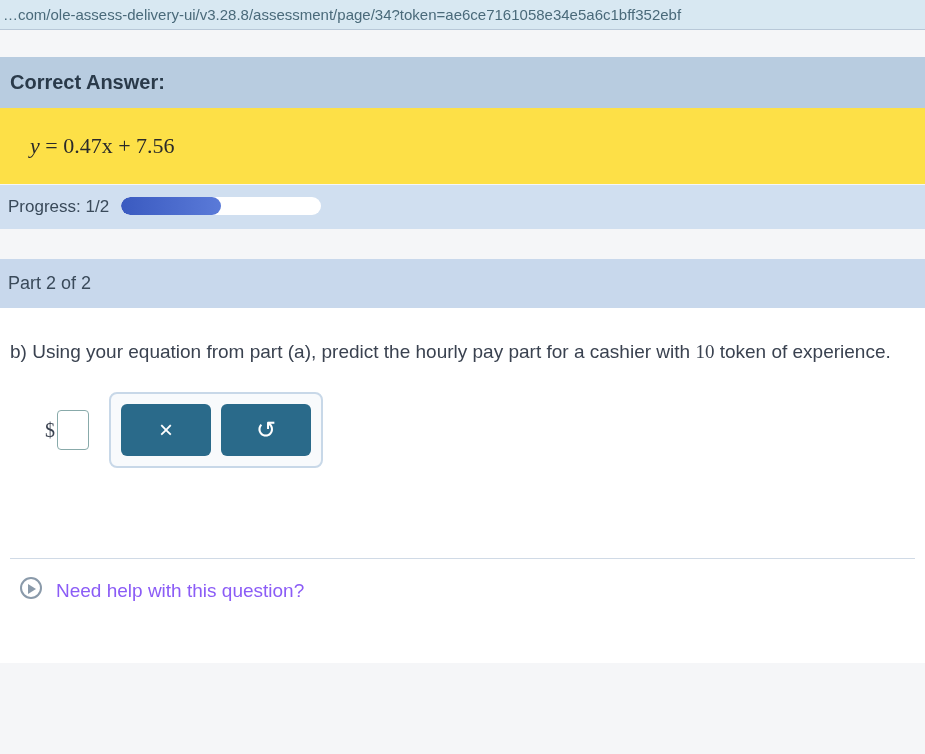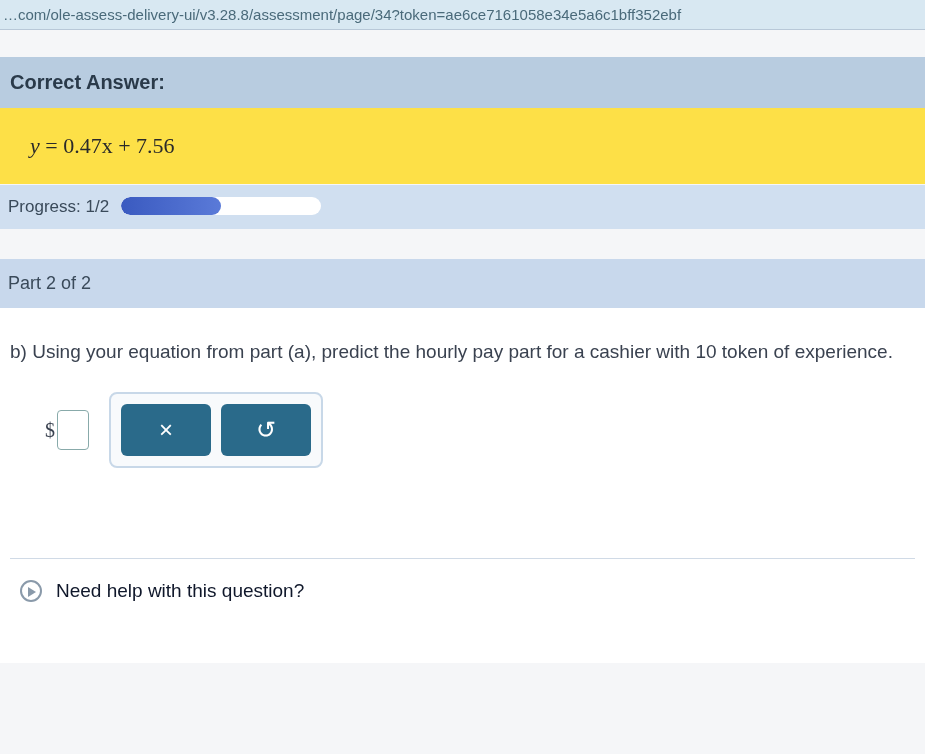--- a/index.html
+++ b/index.html
@@ -69,21 +69,21 @@
       margin-top: 30px;
     }
     .question-block {
       background: #fff;
       padding: 30px 10px 40px 10px;
       font-size: 19px;
       color: #3a4250;
       line-height: 1.5;
     }
     .question-text { margin-bottom: 25px; }
-    .years { font-family: Liberation Sans, sans-serif; }
+    .years { font-family: Liberation Serif, serif; }
     .input-row {
       display: flex;
       align-items: center;
       gap: 20px;
       padding-left: 35px;
     }
     .dollar-input {
       display: flex;
       align-items: center;
       gap: 2px;
@@ -118,24 +118,24 @@
       cursor: pointer;
       display: flex;
       align-items: center;
       justify-content: center;
     }
     .help-row {
       margin-top: 90px;
       padding: 18px 10px;
       border-top: 1px solid #d0dae6;
       display: flex;
-      align-items: center;
+      align-items: flex-start;
       gap: 14px;
       font-size: 19px;
-      color: #0f172a;
+      color: #8b5cf6;
     }
     .help-icon {
       width: 22px;
       height: 22px;
       border: 2px solid #8a9aaa;
       border-radius: 50%;
       display: flex;
       align-items: center;
       justify-content: center;
       position: relative;

